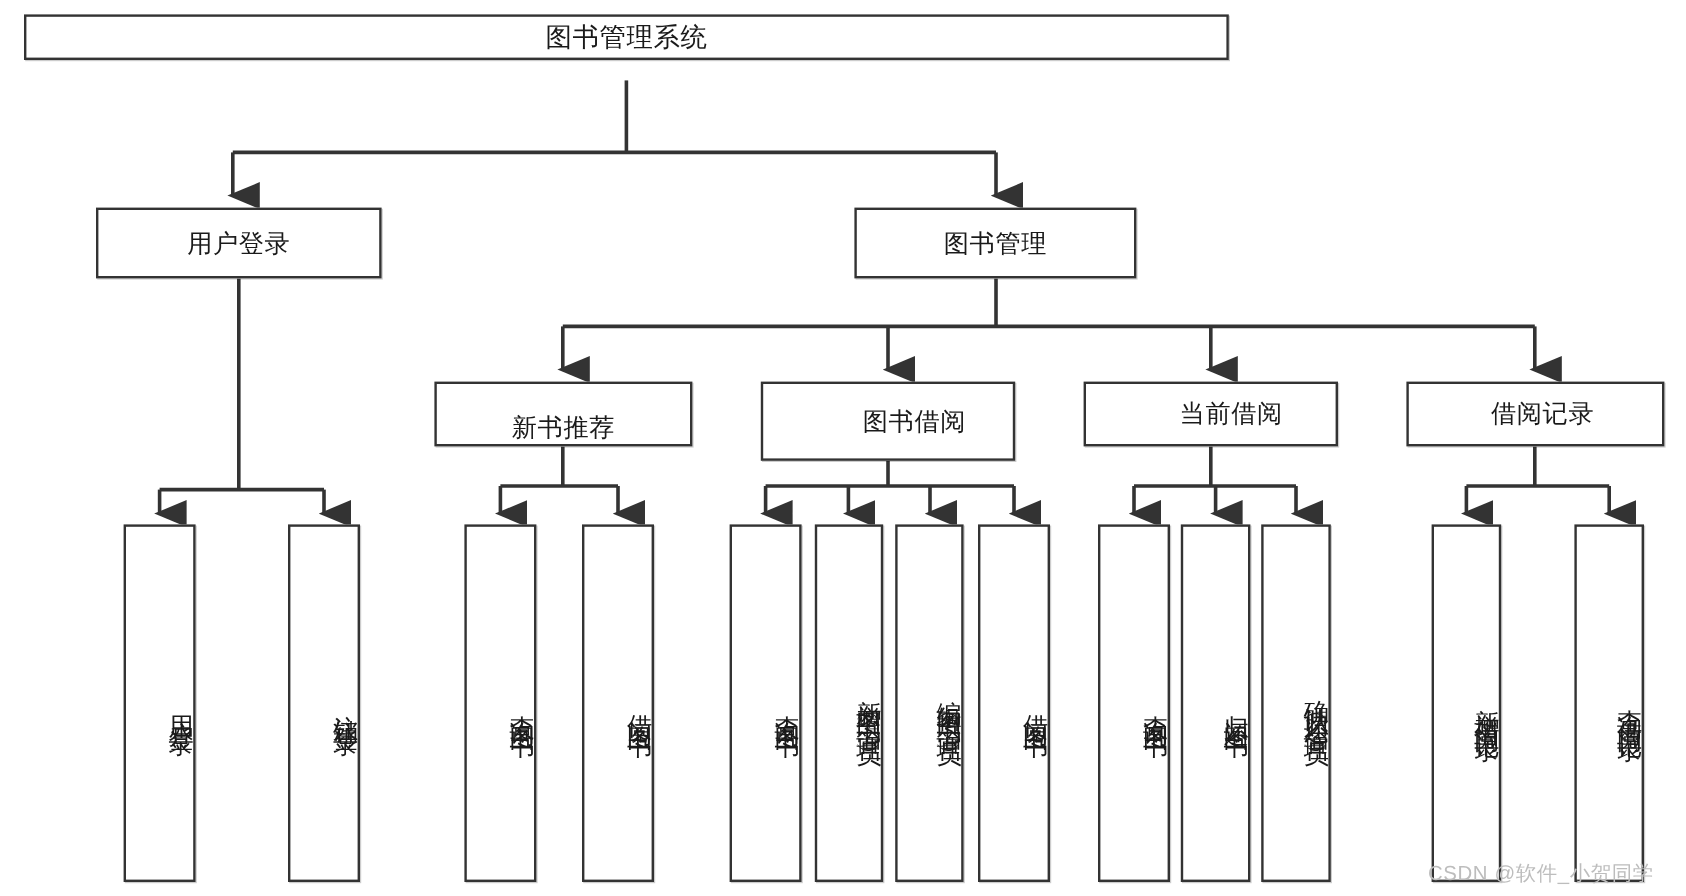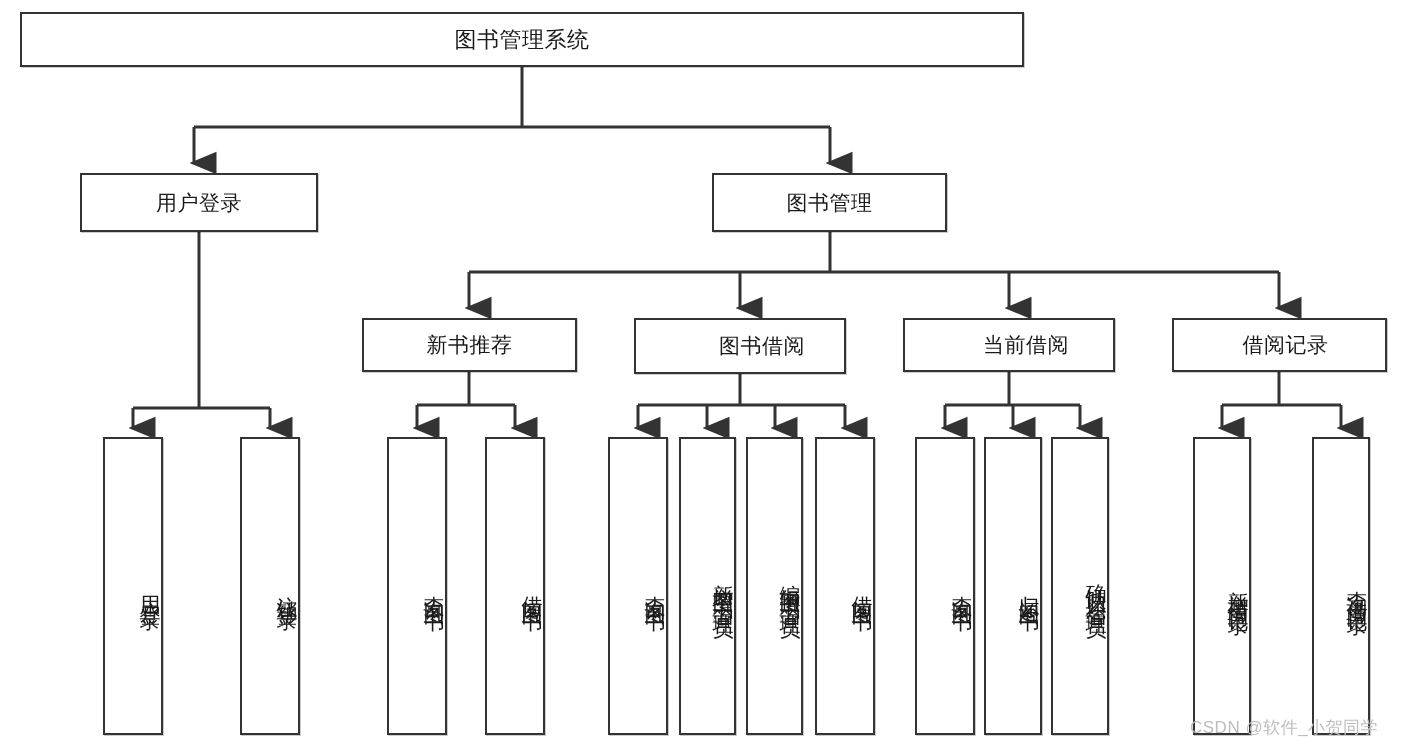--- a/index.html
+++ b/index.html
@@ -115,37 +115,37 @@
       <path d="M 1013 405 L 1013 428" marker-end="url(#arrow)"></path>
       <path d="M 1080 405 L 1080 428" marker-end="url(#arrow)"></path>
 
       <path d="M 1279 372 L 1279 405"></path>
       <path d="M 1222 405 L 1341 405"></path>
       <path d="M 1222 405 L 1222 428" marker-end="url(#arrow)"></path>
       <path d="M 1341 405 L 1341 428" marker-end="url(#arrow)"></path>
     </g>
   </svg>
 
-  <div class="node node-h node-root" style="left:20px; top:12px; width:1004px; height:55px;align-items:center;">
+  <div class="node node-h node-root" style="left:20px; top:12px; width:1004px; height:38px;align-items:center;">
     <span>图书管理系统</span>
   </div>
 
   <div class="node node-h" style="left:80px; top:173px; width:238px; height:59px;">
     <span>用户登录</span>
   </div>
 
   <div class="node node-h" style="left:712px; top:173px; width:235px; height:59px;font-family:Liberation Mono, monospace;">
     <span>图书管理</span>
   </div>
 
-  <div class="node node-h" style="left:362px; top:318px; width:215px; height:54px;">
+  <div class="node node-h" style="left:362px; top:318px; width:215px; height:54px;align-items:flex-end;">
     <span>新书推荐</span>
   </div>
 
-  <div class="node node-h" style="left:634px; top:318px; width:212px; height:56px;padding-left:44px;">
+  <div class="node node-h" style="left:634px; top:318px; width:212px; height:66px;padding-left:44px;">
     <span>图书借阅</span>
   </div>
 
   <div class="node node-h" style="left:903px; top:318px; width:212px; height:54px;padding-left:34px;">
     <span>当前借阅</span>
   </div>
 
   <div class="node node-h" style="left:1172px; top:318px; width:215px; height:54px;padding-left:12px;">
     <span>借阅记录</span>
   </div>

